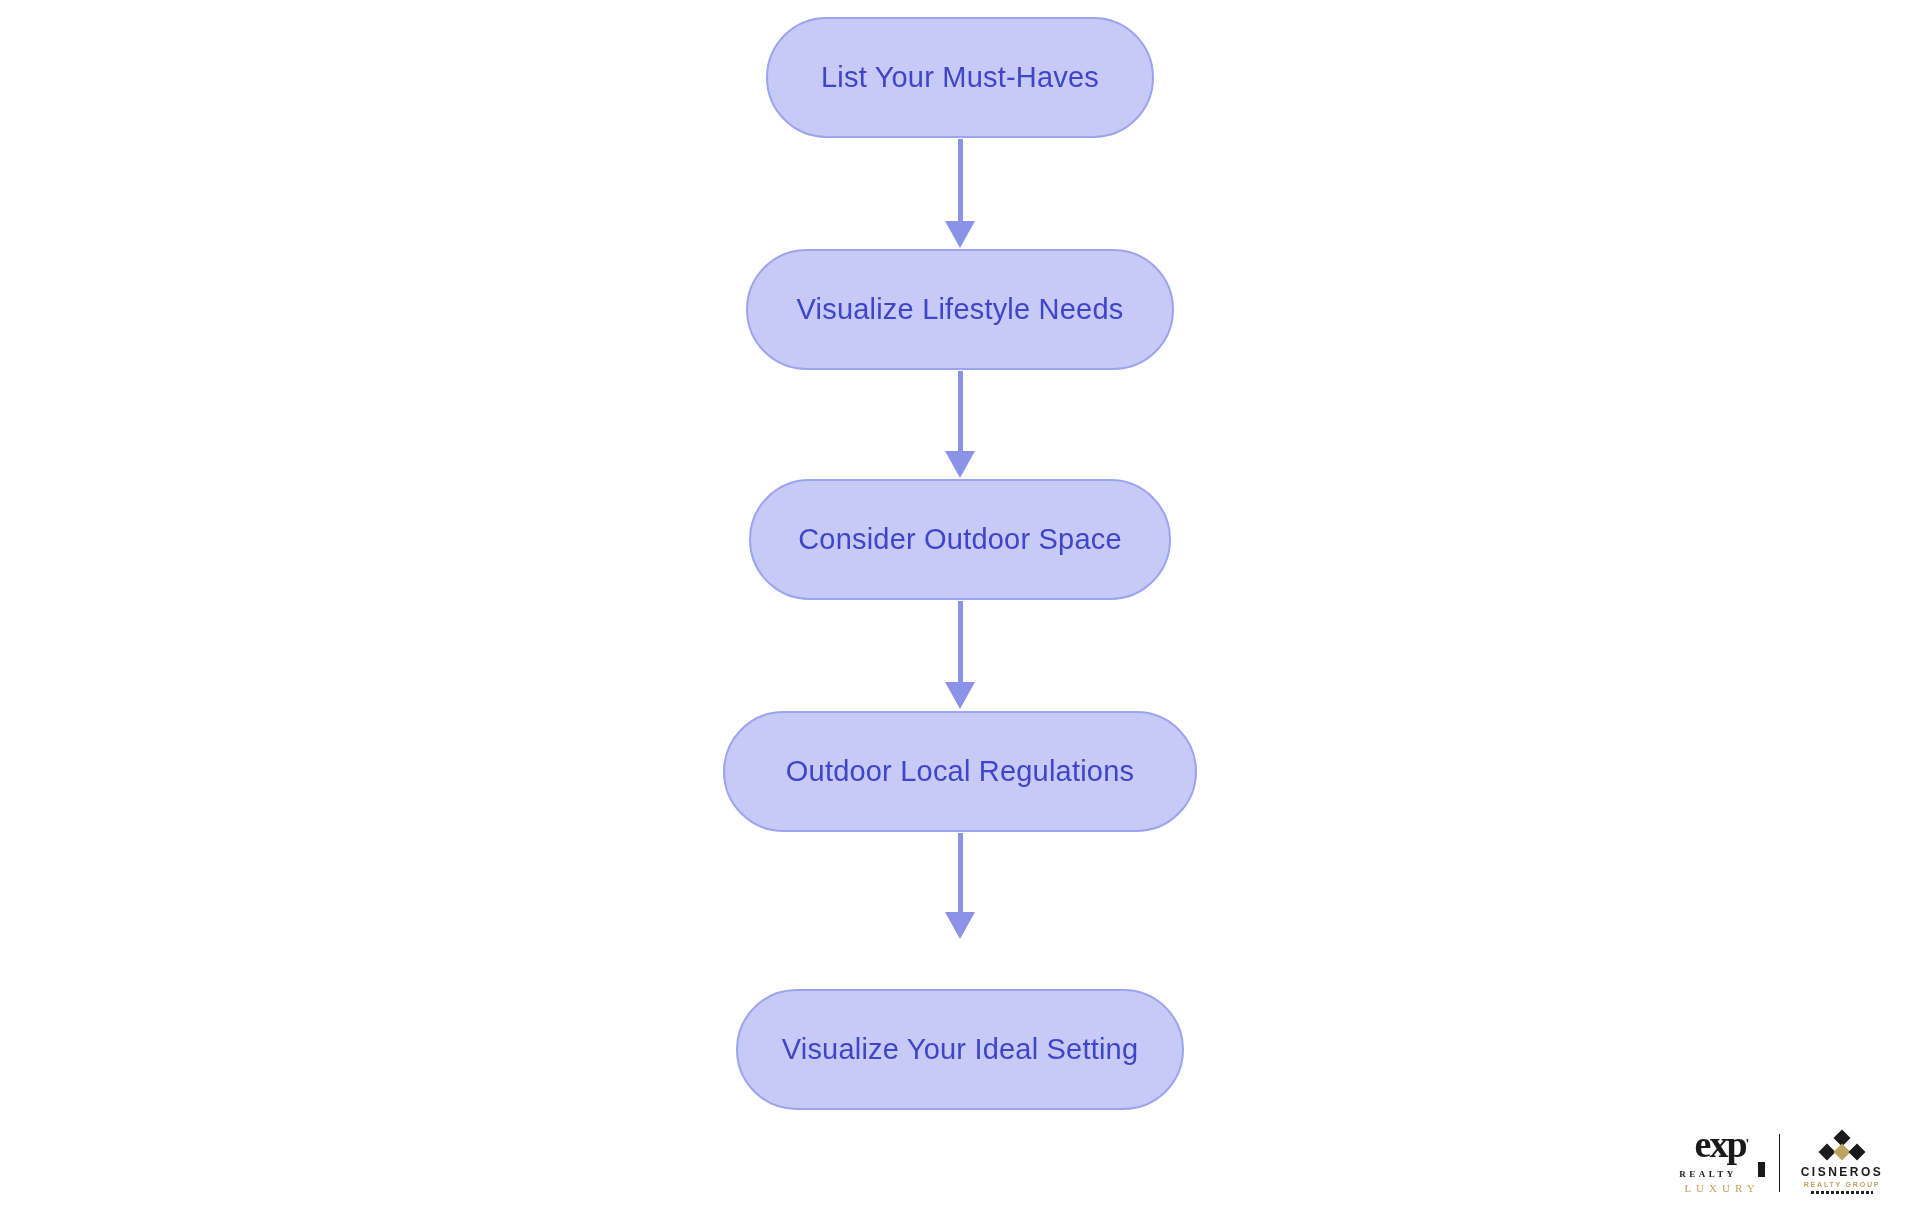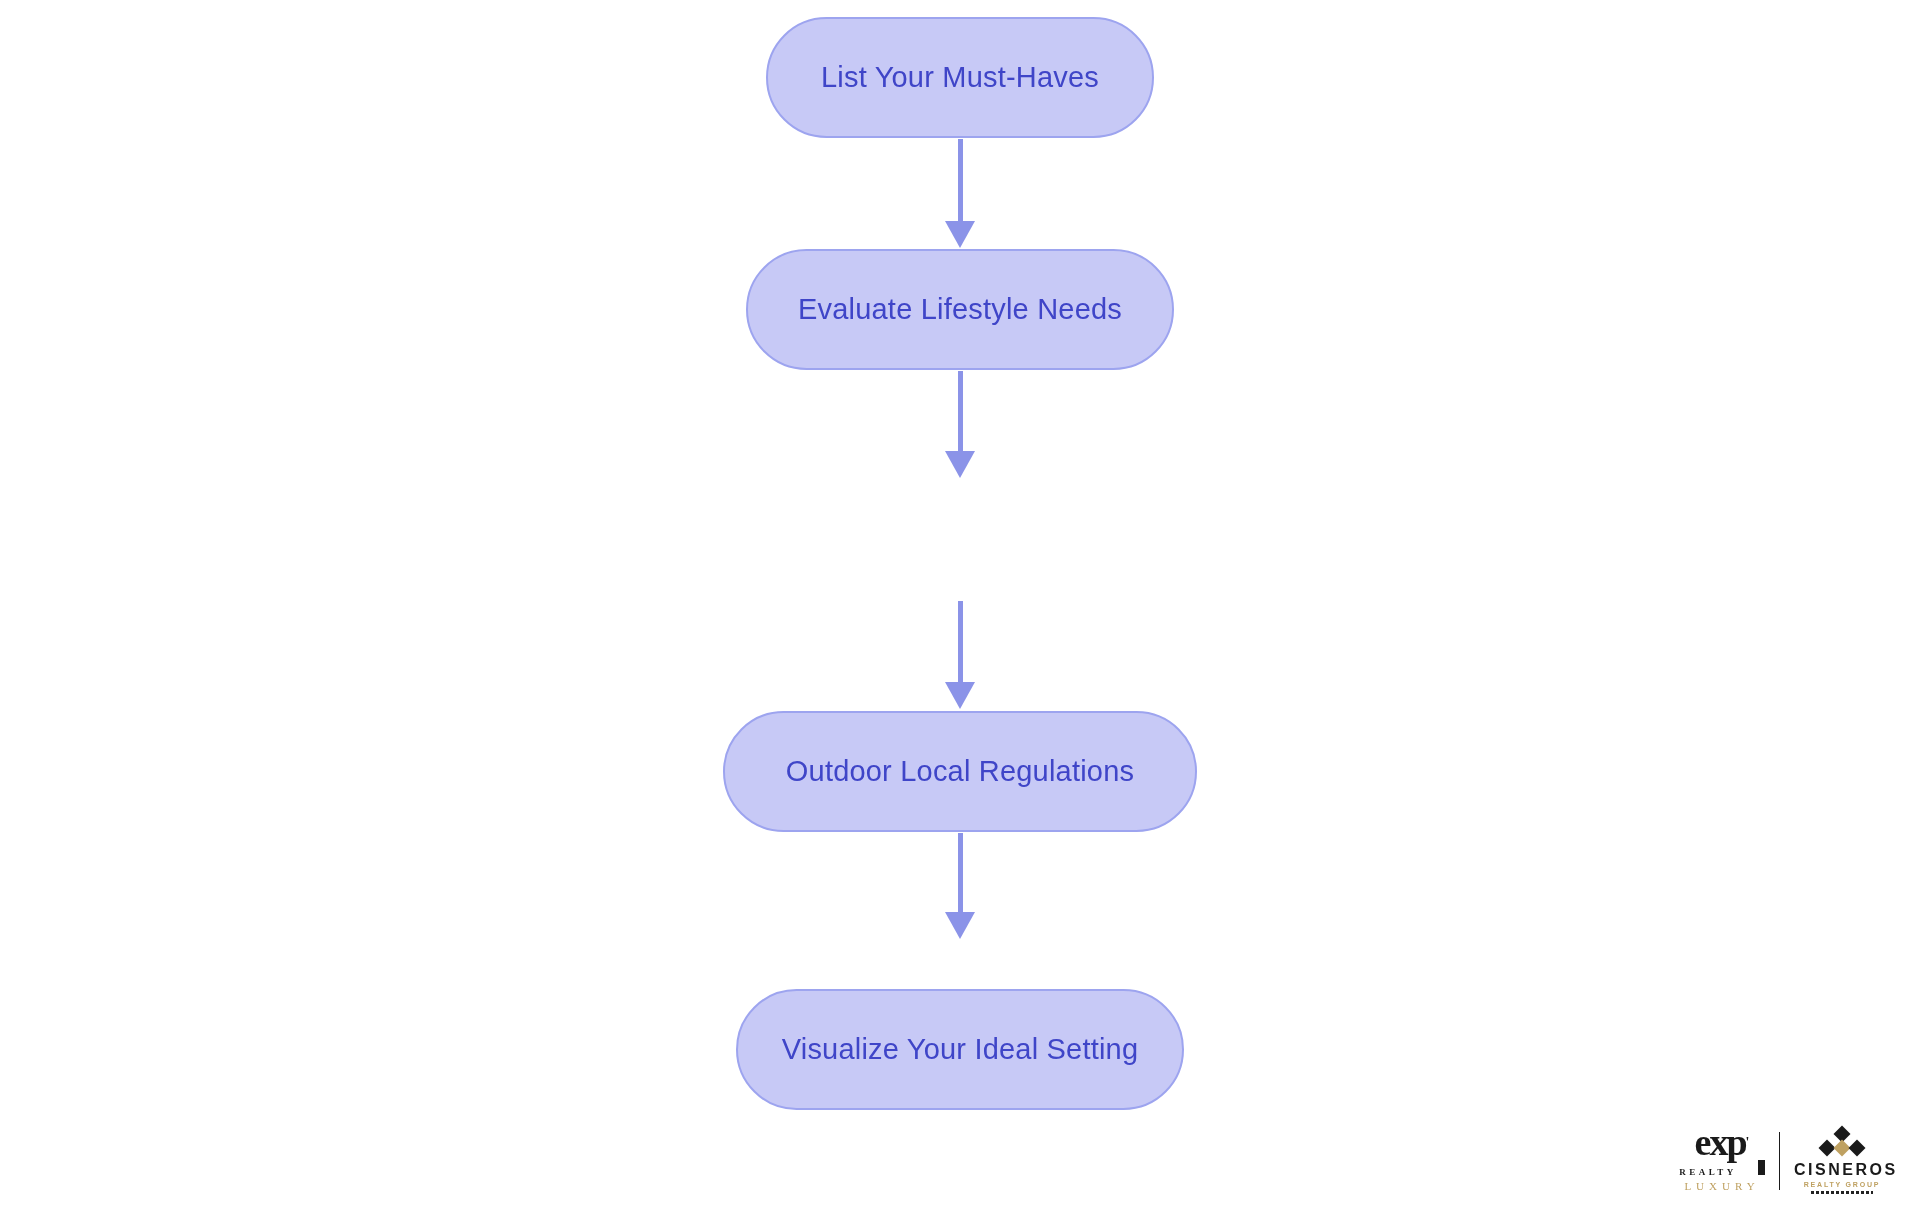--- a/index.html
+++ b/index.html
@@ -112,21 +112,21 @@
     width:12px; height:12px;
     transform:rotate(45deg);
     background:#1a1a1a;
   }
   .diamond-top    { left:17px; top:1px; }
   .diamond-left   { left:2px;  top:15px; }
   .diamond-center { left:17px; top:15px; background:#bfa161; }
   .diamond-right  { left:32px; top:15px; }
   .cis-name {
     margin-top:5px;
-    font-size:16px;
+    font-size:12px;
     font-weight:700;
     letter-spacing:2.5px;
     color:#1a1a1a;
     white-space:nowrap;
   }
   .cis-sub {
     margin-top:2px;
     font-size:7px;
     font-weight:700;
     letter-spacing:1.8px;
@@ -148,28 +148,31 @@
   <div class="node node-1">
     <span class="node-label">List Your Must-Haves</span>
   </div>
 
   <div class="arrow arrow-1">
     <div class="arrow-shaft"></div>
     <div class="arrow-head"></div>
   </div>
 
   <div class="node node-2">
-    <span class="node-label">Evaluate Lifestyle Needs</span>
+    <span class="node-label">Visualize Lifestyle Needs</span>
   </div>
 
   <div class="arrow arrow-2">
     <div class="arrow-shaft"></div>
     <div class="arrow-head"></div>
   </div>
 
+  <div class="node node-3">
+    <span class="node-label">Consider Outdoor Space</span>
+  </div>
 
   <div class="arrow arrow-3">
     <div class="arrow-shaft"></div>
     <div class="arrow-head"></div>
   </div>
 
   <div class="node node-4">
     <span class="node-label">Outdoor Local Regulations</span>
   </div>
 

